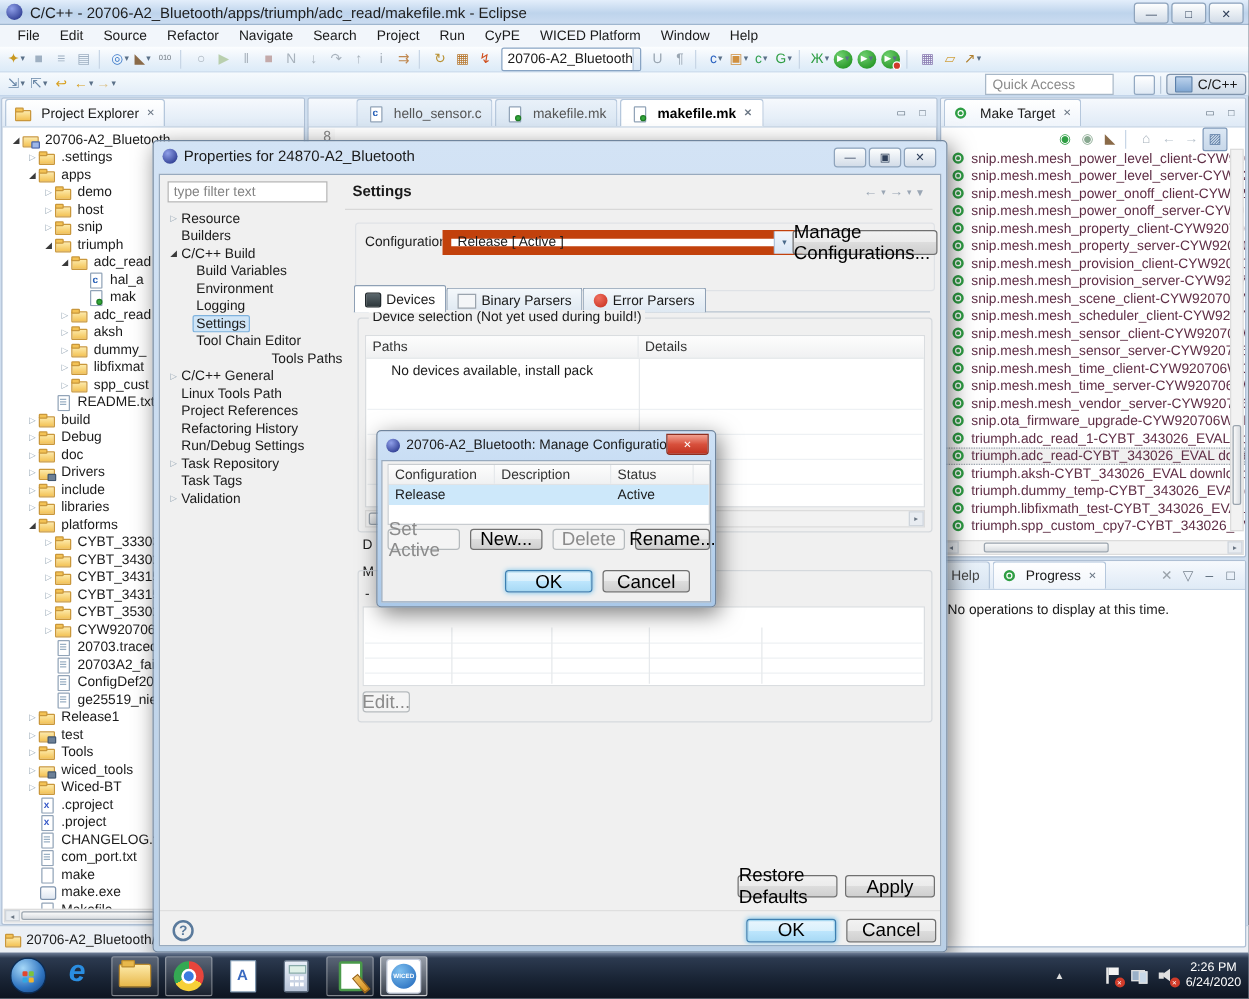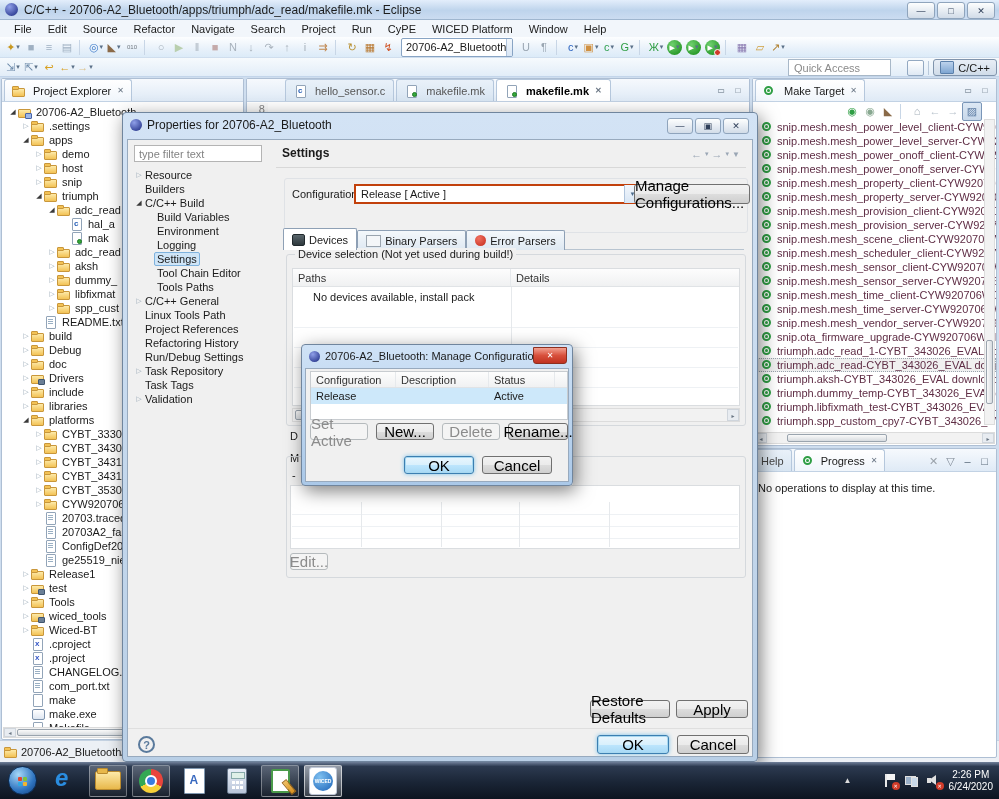--- a/index.html
+++ b/index.html
@@ -849,21 +849,21 @@
             <span class="tbg" style="color: rgb(90, 106, 122);">□</span>
           </span>
         </span>
     </div>
     <div style="padding:10px 0 0 5px;">No operations to display at this time.</div>
   </div>
 
   <div class="dlg" style="left:122px;top:112px;width:636px;height:650px;z-index:10;">
     <div class="dlg-title">
       <span id="pd-icon" style="width:12px;height:12px;border-radius:50%;background:radial-gradient(circle at 35% 30%,#8f9fe8,#3b4a9e 70%,#23306e);"></span>
-      <span class="dt-text">Properties for 20706-A2_Bluetooth</span>
+      <span class="dt-text">Properties for 24870-A2_Bluetooth</span>
     </div>
     <span class="wbtns" style="right:8px;top:5px;">
       <span class="wbtn" style="width:24px;height:14px;">—</span>
       <span class="wbtn" style="width:24px;height:14px;">▣</span>
       <span class="wbtn" style="width:24px;height:14px;">✕</span>
     </span>
     <div class="dlg-client" style="top:26px;">
 
       <div class="filterbox abs" style="left:6px;top:5px;width:128px;height:17px;">type filter text</div>
       <div class="abs" style="left:4px;top:28px;width:142px;height:380px;overflow:hidden;">
@@ -893,21 +893,21 @@
             <span class="tlabel">Logging</span>
           </div>
           <div class="trow sel" style="padding-left: 14px;">
             <span class="tarrow"></span>
             <span class="tlabel">Settings</span>
           </div>
           <div class="trow" style="padding-left: 14px;">
             <span class="tarrow"></span>
             <span class="tlabel">Tool Chain Editor</span>
           </div>
-          <div class="trow" style="padding-left: 14px;">
+          <div class="trow" style="padding-left: 14px; justify-content: flex-end;">
             <span class="tarrow"></span>
             <span class="tlabel">Tools Paths</span>
           </div>
           <div class="trow" style="padding-left: 2px;">
             <span class="tarrow ar-closed"></span>
             <span class="tlabel">C/C++ General</span>
           </div>
           <div class="trow" style="padding-left: 2px;">
             <span class="tarrow"></span>
             <span class="tlabel">Linux Tools Path</span>
@@ -943,21 +943,21 @@
         <span>←</span>
           <span style="font-size:7px;">▾</span>
         <span>→</span>
           <span style="font-size:7px;">▾</span>
         <span style="font-size:8px;">▼</span>
       </div>
       <div class="abs" style="left:148px;right:6px;top:27px;height:1px;background:#d8d8d8;"></div>
 
       <div class="grp" style="left:156px;top:38px;width:464px;height:55px;border-color:#dfe2e6;"></div>
       <div class="abs" style="left:164px;top:48px;">Configuration:</div>
-      <div class="abs" style="left:226px;top:44px;width:288px;height:20px;border:2px solid #c2410c;background:#fff;display:flex;align-items:center;box-sizing:border-box;">
+      <div class="abs" style="left:226px;top:44px;width:288px;height:20px;border:7px solid #c2410c;background:#fff;display:flex;align-items:center;box-sizing:border-box;">
         <span style="flex:1;padding-left:5px;">Release [ Active ]</span>
         <span class="combo-arrow" style="height:18px;"></span>
       </div>
       <div class="dbtn abs" style="left:506px;top:44px;width:116px;height:20px;">Manage Configurations...</div>
 
       <div class="abs" style="left:155px;right:8px;top:109px;height:1px;background:#b8c4d0;"></div>
       <div class="abs" style="left:155px;top:88px;display:flex;align-items:flex-end;">
 
       <span class="tabw on" style="position:relative;">
             <span class="ticon-dev"></span>

